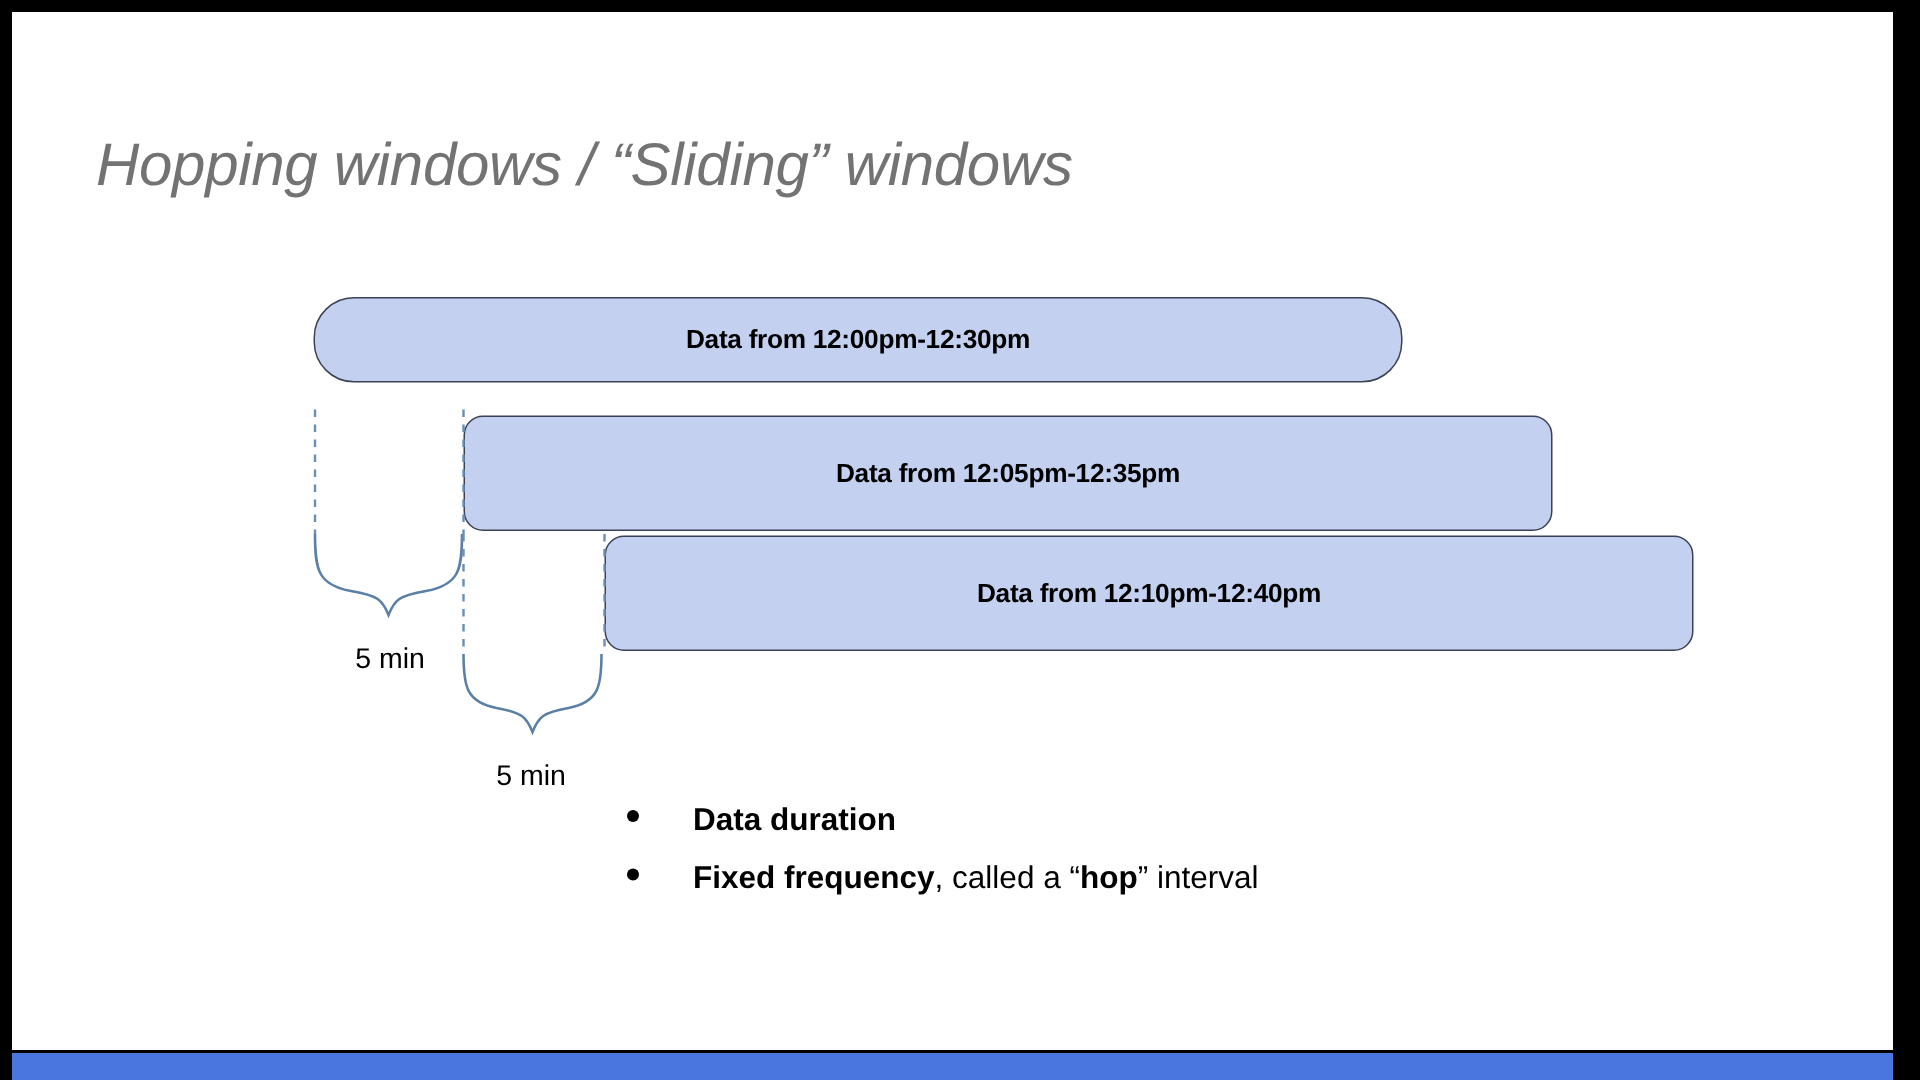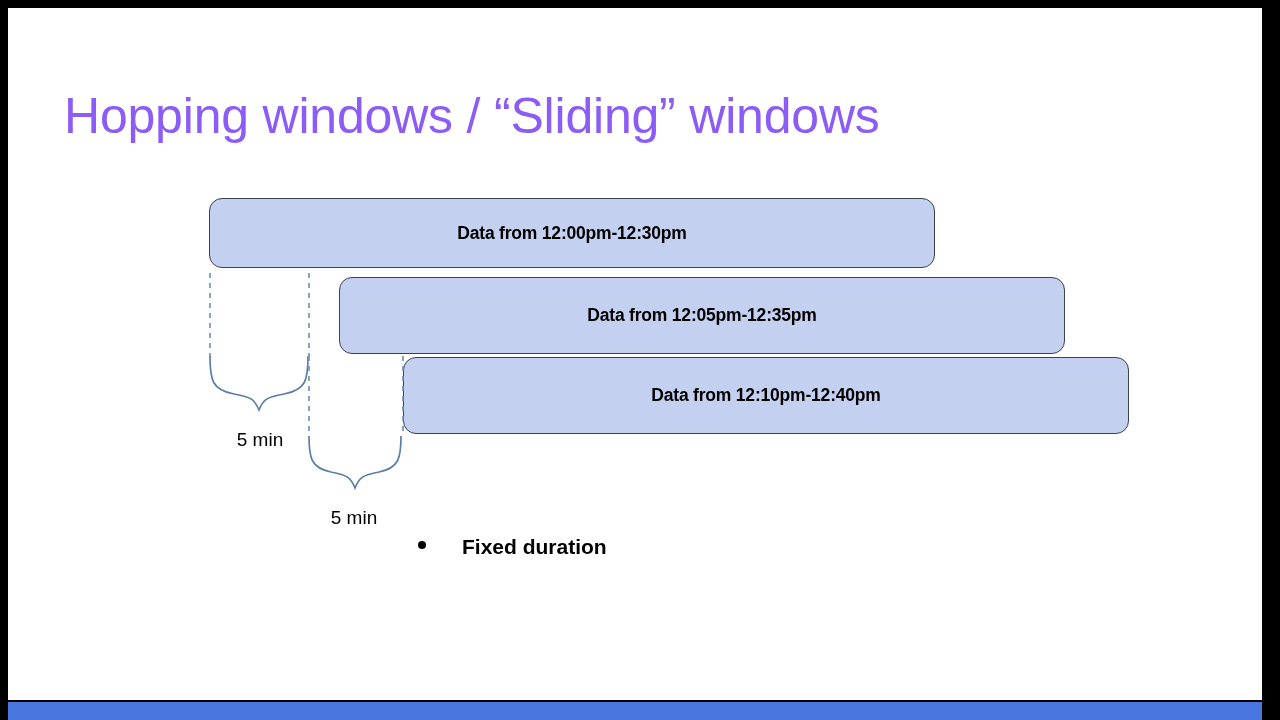--- a/index.html
+++ b/index.html
@@ -23,26 +23,27 @@
     height: 692px;
     background: #ffffff;
     overflow: hidden;
   }
 
   
   #slide-title {
     position: absolute;
     left: 56px;
     top: 78px;
-    font-size: 50px;
+    font-size: 40px;
     font-weight: 400;
-    color: #8b5cf6;
+    color: #737373;
     letter-spacing: -0.2px;
     white-space: nowrap;
     line-height: 1.2;
+    font-style: italic;
   }
 
   
   .window-box {
     position: absolute;
     box-sizing: border-box;
     background: #c3d0f0;
     border: 1.6px solid #3b4252;
     border-radius: 13px;
     display: flex;
@@ -50,21 +51,21 @@
     justify-content: center;
   }
   .window-box .box-label {
     font-size: 17.5px;
     font-weight: bold;
     color: #000000;
     letter-spacing: -0.2px;
     white-space: nowrap;
   }
 
-  #window-box-1 { left: 201px; top: 190px; width: 726px; height: 70px; }
+  #window-box-1 { left: 201px; top: 190px; width: 726px; height: 57px; border-radius: 27px; }
   #window-box-2 { left: 301px; top: 269px; width: 726px; height: 77px; }
   #window-box-3 { left: 395px; top: 349px; width: 726px; height: 77px; }
 
   
   #annotation-layer {
     position: absolute;
     left: 0;
     top: 0;
     width: 1254px;
     height: 692px;
@@ -132,21 +133,21 @@
 <body>
 
 <div id="slide-frame">
 
   <div id="slide-title">Hopping windows / “Sliding” windows</div>
 
   <div class="window-box" id="window-box-1" style="background: rgb(195, 208, 240); border-color: rgb(59, 66, 82);">
     <span class="box-label">Data from 12:00pm-12:30pm</span>
   </div>
 
-  <div class="window-box" id="window-box-2" style="background: rgb(195, 208, 240); border-color: rgb(59, 66, 82); margin-left: 30px;">
+  <div class="window-box" id="window-box-2" style="background: rgb(195, 208, 240); border-color: rgb(59, 66, 82);">
     <span class="box-label">Data from 12:05pm-12:35pm</span>
   </div>
 
   <div class="window-box" id="window-box-3" style="background: rgb(195, 208, 240); border-color: rgb(59, 66, 82);">
     <span class="box-label">Data from 12:10pm-12:40pm</span>
   </div>
 
   <svg id="annotation-layer" viewBox="0 0 1254 692">
 
     <line x1="202" y1="265" x2="202" y2="348" stroke="#6a8fb5" stroke-width="1.6" stroke-dasharray="5,5"></line>
@@ -163,21 +164,25 @@
     <path d="M301,428 C301,450 303,460 323,464 C340,467 343,470 347,480
              C351,470 354,467 371,464 C391,460 393,450 393,428" fill="none" stroke="#5b7fa6" stroke-width="1.7"></path>
   </svg>
 
   <div class="hop-label" id="hop-label-1">5 min</div>
   <div class="hop-label" id="hop-label-2">5 min</div>
 
   <ul id="bullet-list">
     <li>
       <span class="bullet-dot"></span>
-      <span><span class="bullet-strong">Fixed duration</span></span>
+      <span><span class="bullet-strong">Data duration</span></span>
+    </li>
+    <li>
+      <span class="bullet-dot"></span>
+      <span><span class="bullet-strong">Fixed frequency</span><span class="bullet-normal">, called a “</span><span class="bullet-strong">hop</span><span class="bullet-normal">” interval</span></span>
     </li>
   </ul>
 
 </div>
 
 <div id="progress-bar" style="background: rgb(74, 118, 224);">
   <div class="progress-fill" style="background: rgb(74, 118, 224); width: 100%;"></div>
 </div>
 
 </body></html>

